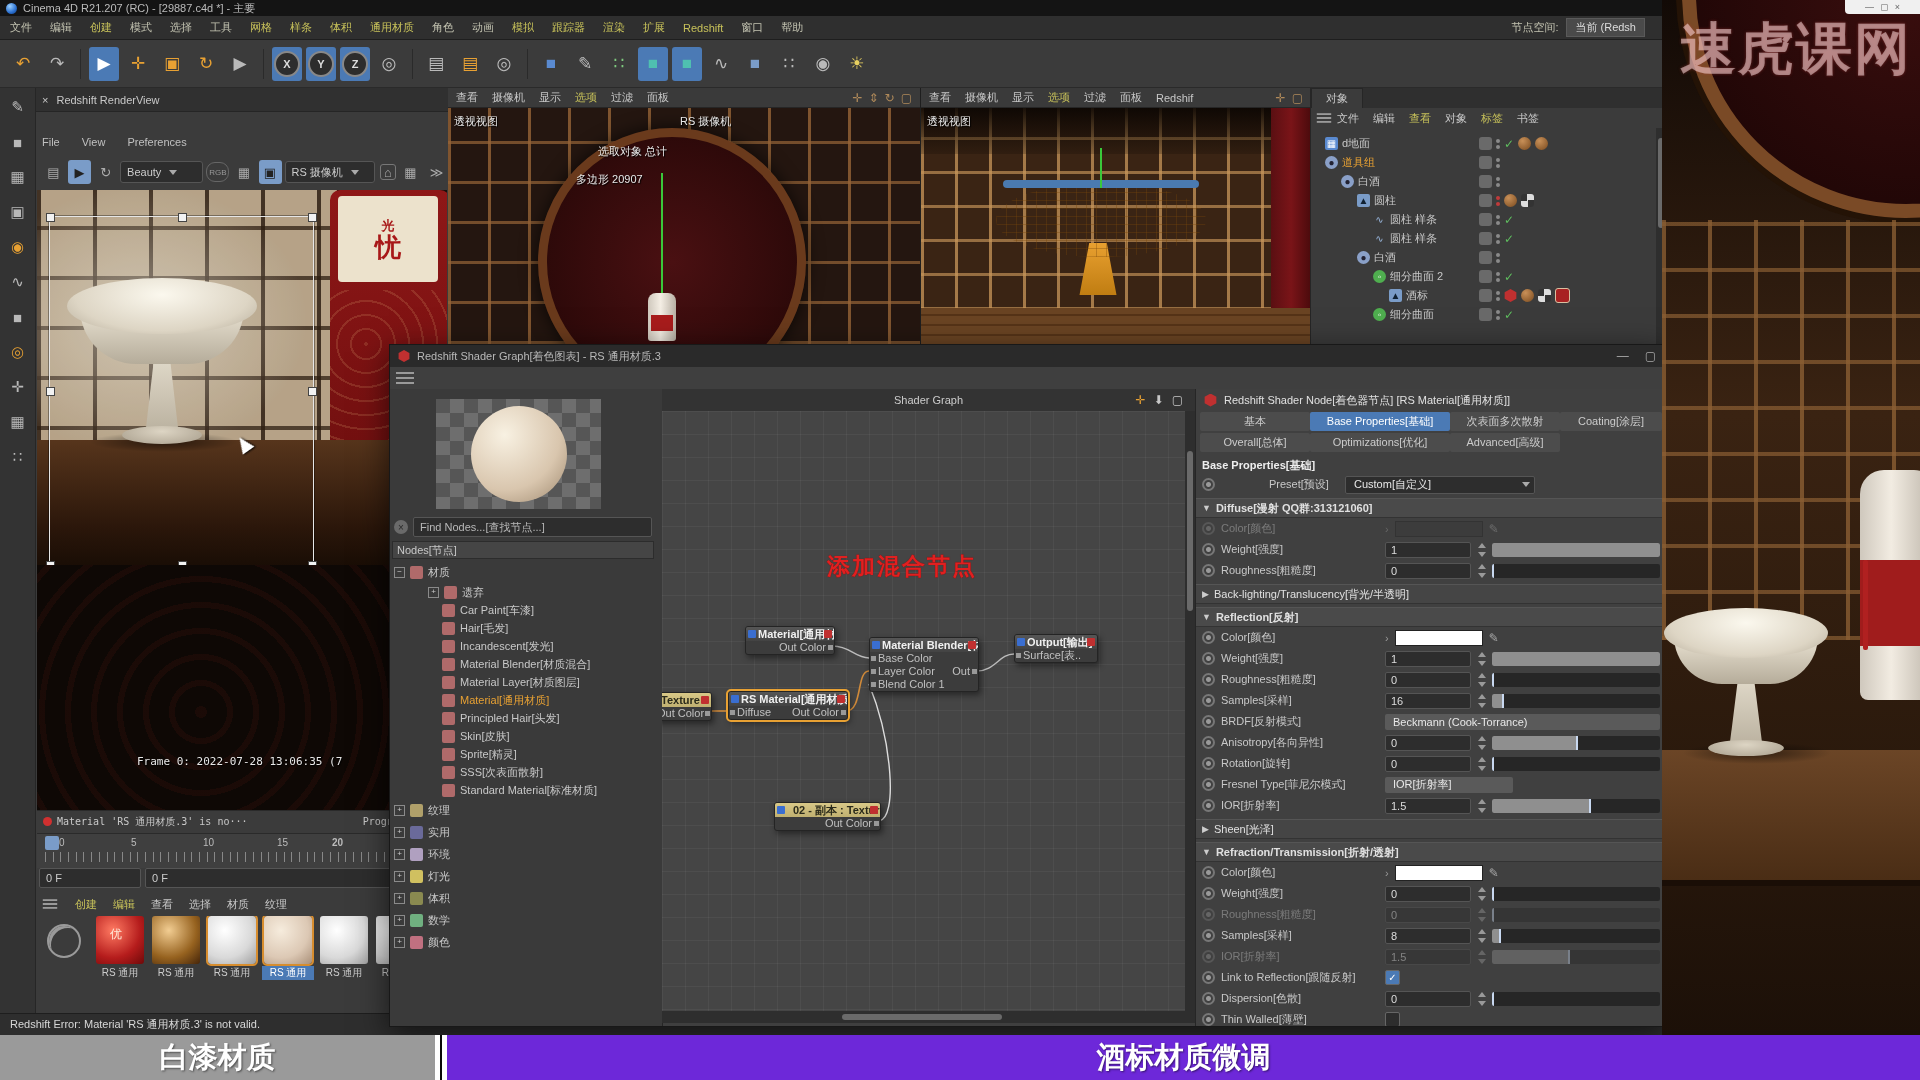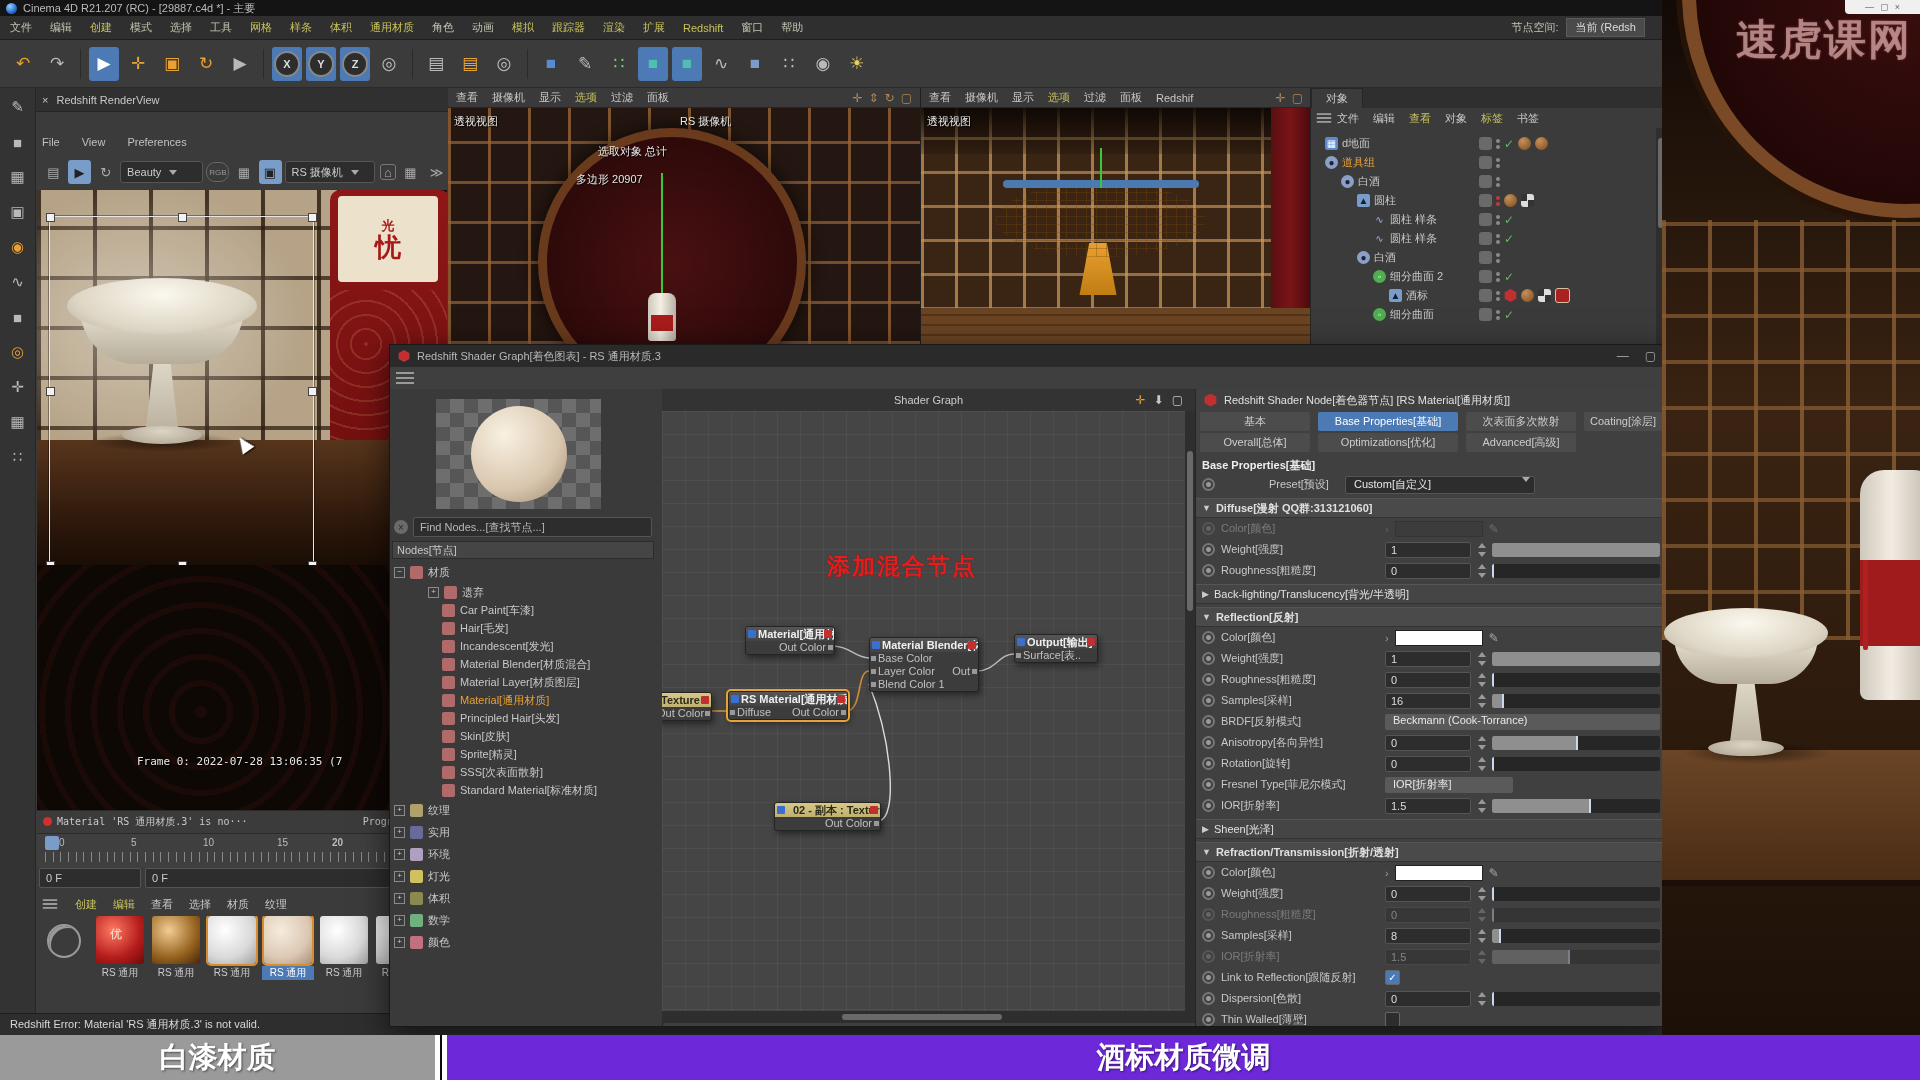--- a/index.html
+++ b/index.html
@@ -195,21 +195,21 @@
   .node .pr.right{text-align:right;}
   .port{position:absolute;width:5px;height:5px;background:#999;top:4px;}
   .port.l{left:1px;} .port.r{right:1px;}
   .node.sel{outline:2px solid #e8a133;}
   .vscroll{background:#2e2e2e;}
   .vscroll .thumb{position:absolute;background:#6a6a6a;border-radius:3px;}
   
   #props{left:805px;top:44px;width:470px;height:637px;background:#404040;overflow:hidden;border-left:1px solid #262626;}
   #phead{display:flex;align-items:center;gap:7px;height:22px;padding-left:8px;}
   #phead .rsico{width:13px;height:13px;background:#c03030;clip-path:polygon(50% 0,95% 25%,95% 75%,50% 100%,5% 75%,5% 25%);}
-  .ptabs{display:flex;gap:8px;padding:1px 4px;}
+  .ptabs{display:flex;gap:0;padding:1px 4px;}
   .ptab{flex:1;text-align:center;background:#4c4c4c;padding:2px 0;color:#ccc;border-radius:2px;white-space:nowrap;overflow:hidden;}
   .ptab.sel{background:#4b7ab5;color:#fff;}
   .sect{height:18px;background:#4a4a4a;display:flex;align-items:center;padding-left:6px;margin-top:3px;
     border-top:1px solid #555;border-bottom:1px solid #333;color:#e0e0e0;font-weight:bold;}
   .sect.plain{background:transparent;border:none;font-weight:bold;color:#eee;}
   .sect .tri{margin-right:5px;font-size:9px;color:#ccc;}
   .prow{height:21px;display:flex;align-items:center;padding-left:6px;gap:6px;position:relative;}
   .prow .radio{width:13px;height:13px;border:2px solid #777;border-radius:50%;box-sizing:border-box;flex:none;
     background:radial-gradient(circle,#999 0 2px,transparent 3px);}
   .prow.dis{opacity:.42;}
@@ -219,35 +219,35 @@
   .spin{width:9px;height:16px;flex:none;position:relative;}
   .spin::before,.spin::after{content:"";position:absolute;left:1px;border-left:4px solid transparent;border-right:4px solid transparent;}
   .spin::before{top:1px;border-bottom:5px solid #999;}
   .spin::after{bottom:1px;border-top:5px solid #999;}
   .slider{flex:1;height:14px;background:#262626;border-radius:2px;position:relative;margin-right:6px;overflow:hidden;}
   .slider .fill{position:absolute;left:0;top:0;bottom:0;background:#8f8f8f;}
   .slider .mk{position:absolute;top:0;width:2px;height:14px;background:#c8d8f0;}
   .cswatch{width:86px;height:14px;background:#fff;border:1px solid #222;flex:none;}
   .cswatch.empty{background:#383838;}
   .pen{color:#aaa;font-size:12px;}
-  .combo{flex:1;height:16px;background:#5a5a5a;border-radius:2px;display:flex;align-items:flex-start;
+  .combo{flex:1;height:16px;background:#5a5a5a;border-radius:2px;display:flex;align-items:center;
     padding-left:8px;color:#e8e8e8;margin-right:6px;}
   .cbox{width:13px;height:13px;background:#2d2d2d;border:1px solid #666;border-radius:2px;display:flex;
     align-items:center;justify-content:center;}
   .cbox.on{background:#4b7ab5;color:#fff;font-size:10px;}
   .arrowr{color:#999;}
   
   #overlay{left:1662px;top:0;width:258px;height:1035px;z-index:8;overflow:hidden;
     background:linear-gradient(#120a06,#3a2312 40%,#2a190c 75%,#1c1008);}
   #overlay .lat{position:absolute;left:0;top:220px;width:258px;height:420px;opacity:.8;
     background-image:repeating-linear-gradient(90deg, rgba(160,110,60,.8) 0 4px, transparent 4px 46px),
       repeating-linear-gradient(0deg, rgba(160,110,60,.7) 0 4px, transparent 4px 46px);}
   #overlay .roundwin{position:absolute;left:20px;top:-230px;width:420px;height:420px;border-radius:50%;
     background:radial-gradient(circle,#3a0e0e,#220707 70%);border:14px solid #7a4a26;box-shadow:0 0 0 6px #241306;}
-  #overlay .wm{position:absolute;right:8px;top:12px;font-size:42px;font-weight:bold;
+  #overlay .wm{position:absolute;right:8px;top:12px;font-size:56px;font-weight:bold;
     color:rgba(255,235,235,.5);text-shadow:0 0 3px rgba(180,60,60,.5);letter-spacing:2px;white-space:nowrap;}
   #overlay .table{position:absolute;left:0;top:750px;width:258px;height:130px;
     background:linear-gradient(#6b4526,#4a2d15);box-shadow:0 6px 0 #1a0e06;}
   #overlay .whitebar{position:absolute;right:0;top:0;width:75px;height:14px;background:#f0f0f0;border-radius:0 0 0 4px;
     display:flex;gap:6px;align-items:center;justify-content:center;color:#666;font-size:9px;}
   #overlay .bottle{position:absolute;right:-18px;top:470px;width:78px;height:230px;border-radius:24px 24px 8px 8px;
     background:linear-gradient(90deg,#cfc8bd,#f2ece2 40%,#b8b0a4);}
   #overlay .bottle .band{position:absolute;left:0;top:90px;width:78px;height:86px;background:#a01c1c;}
   #overlay .tassel{position:absolute;right:52px;top:560px;width:5px;height:90px;background:#b02020;border-radius:2px;}
   

